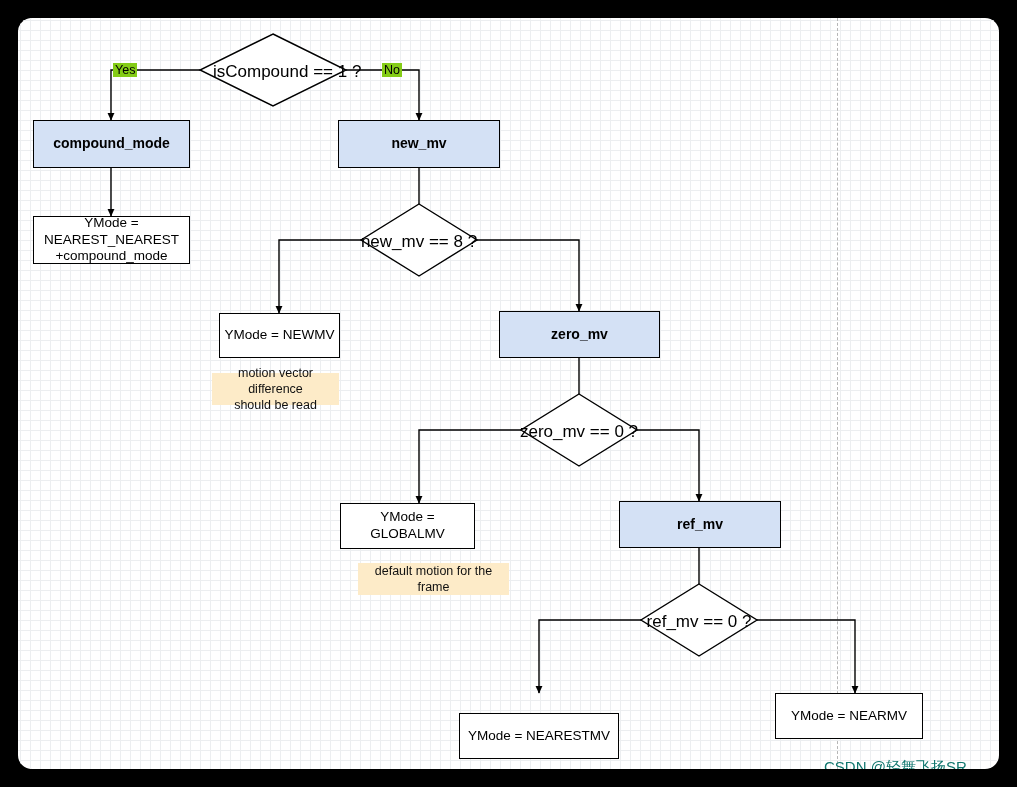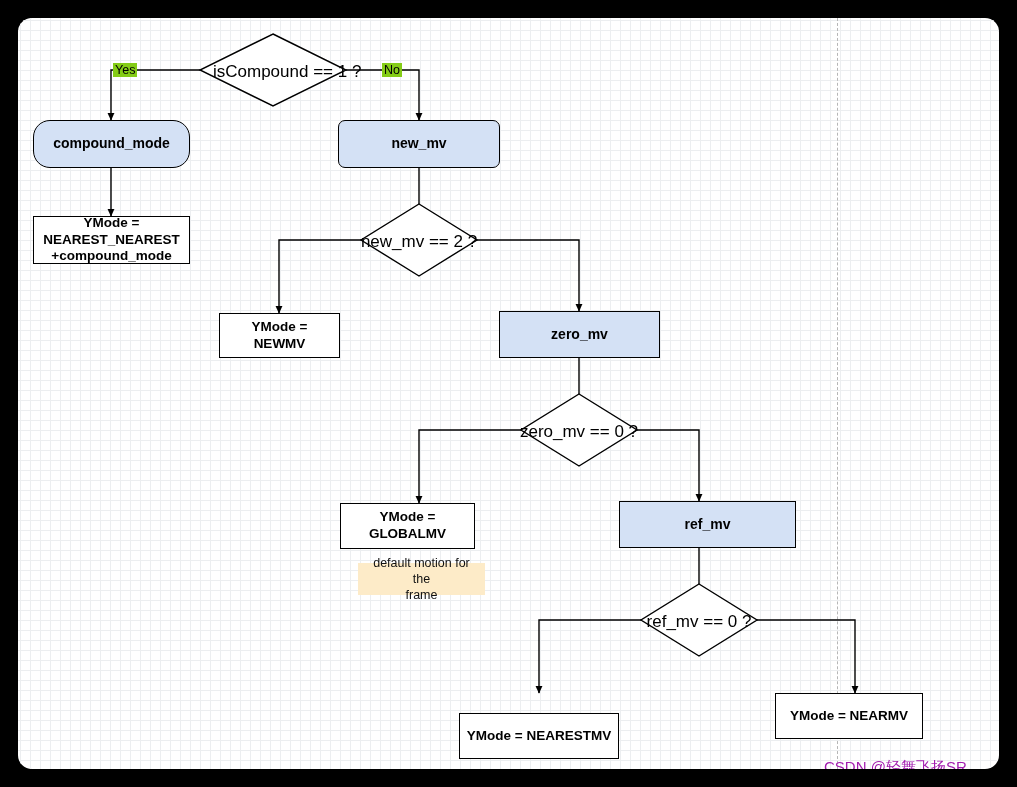--- a/index.html
+++ b/index.html
@@ -23,30 +23,30 @@
     background-position:2px 2px,2px 2px,2px 2px,2px 2px;
   }
   #pagebreak{
     position:absolute;left:819px;top:0;width:0;height:751px;
     border-left:1px dashed #b6b6b6;
   }
   svg#edges{position:absolute;left:0;top:0;width:981px;height:751px;overflow:visible;}
 
   .node{position:absolute;box-sizing:border-box;display:flex;align-items:center;
         justify-content:center;text-align:center;border:1px solid #000;
-        font-size:13.5px;color:#000;line-height:1.25;padding:2px 4px;font-weight:bold;}
+        font-size:13.5px;color:#000;line-height:1.25;padding:2px 4px;}
   .proc{background:#d4e1f5;font-weight:bold;font-size:14px;}
   .plain{background:#ffffff;}
   .note{position:absolute;box-sizing:border-box;display:flex;align-items:center;
         justify-content:center;text-align:center;background:#fdebc8;border:none;
         font-size:12.5px;color:#111;line-height:1.3;padding:3px 5px;}
   .dialabel{position:absolute;font-size:17px;color:#000;white-space:nowrap;}
   .edgelabel{position:absolute;font-size:12.5px;color:#000;background:#84cc16;
              padding:0 2px;white-space:nowrap;}
-  .watermark{position:absolute;font-size:15px;color:#a21caf;white-space:nowrap;}
+  .watermark{position:absolute;font-size:15px;color:#0f766e;white-space:nowrap;}
 </style>
 </head>
 <body>
 
 <div id="stage">
   <div id="canvas">
     <div id="grid"></div>
     <div id="pagebreak"></div>
 
     <svg id="edges" viewBox="0 0 981 751">
@@ -82,38 +82,40 @@
         <path d="M739,602 L837,602 L837,675" marker-end="url(#ah)"></path>
 
         <path d="M255,16 L328,52 L255,88 L182,52 z" fill="#fff"></path>
         <path d="M401,186 L459,222 L401,258 L343,222 z" fill="#fff"></path>
         <path d="M561,376 L619,412 L561,448 L503,412 z" fill="#fff"></path>
         <path d="M681,566 L739,602 L681,638 L623,602 z" fill="#fff"></path>
       </g>
     </svg>
 
     <div class="dialabel" style="left:195px;top:44px;width:120px;text-align:center;">isCompound == 1 ?</div>
-    <div class="dialabel" style="left:341px;top:214px;width:120px;text-align:center;">new_mv == 2 ?</div>
+    <div class="dialabel" style="left:341px;top:214px;width:120px;text-align:center;">new_mv == 8 ?</div>
     <div class="dialabel" style="left:501px;top:404px;width:120px;text-align:center;">zero_mv == 0 ?</div>
     <div class="dialabel" style="left:621px;top:594px;width:120px;text-align:center;">ref_mv == 0 ?</div>
 
     <div class="edgelabel" style="left:95px;top:45px;">Yes</div>
     <div class="edgelabel" style="left:364px;top:45px;">No</div>
 
-    <div class="node proc" style="left:15px;top:102px;width:157px;height:48px;border-radius:17px;">compound_mode</div>
-    <div class="node proc" style="left:320px;top:102px;width:162px;height:48px;border-radius:7px;">new_mv</div>
+    <div class="node proc" style="left:15px;top:102px;width:157px;height:48px;">compound_mode</div>
+    <div class="node proc" style="left:320px;top:102px;width:162px;height:48px;">new_mv</div>
     <div class="node proc" style="left:481px;top:293px;width:161px;height:47px;text-align:center;">zero_mv</div>
-    <div class="node proc" style="left:601px;top:483px;width:177px;height:47px;">ref_mv</div>
+    <div class="node proc" style="left:601px;top:483px;width:162px;height:47px;">ref_mv</div>
 
     <div class="node plain" style="left:15px;top:198px;width:157px;height:48px;white-space:pre-line;">YMode =
 NEAREST_NEAREST
 +compound_mode</div>
     <div class="node plain" style="left:201px;top:295px;width:121px;height:45px;">YMode = NEWMV</div>
     <div class="node plain" style="left:322px;top:485px;width:135px;height:46px;">YMode = GLOBALMV</div>
     <div class="node plain" style="left:441px;top:675px;width:160px;height:46px;margin-top:20px;">YMode = NEARESTMV</div>
     <div class="node plain" style="left:757px;top:675px;width:148px;height:46px;">YMode = NEARMV</div>
 
-    <div class="note" style="left:340px;top:545px;width:127px;height:32px;white-space:pre-line;">default motion for the
+    <div class="note" style="left:194px;top:355px;width:127px;height:32px;white-space:pre-line;">motion vector difference
+should be read</div>
+    <div class="note" style="left:340px;top:545px;width:151px;height:32px;white-space:pre-line;">default motion for the
 frame</div>
 
     <div class="watermark" style="left:806px;top:740px;">CSDN @轻舞飞扬SR</div>
   </div>
 </div>
 
 </body></html>

